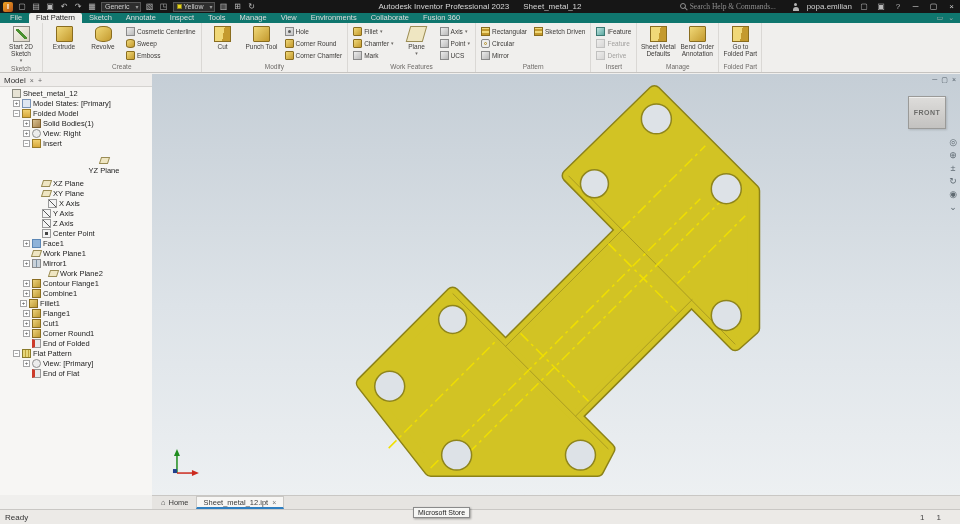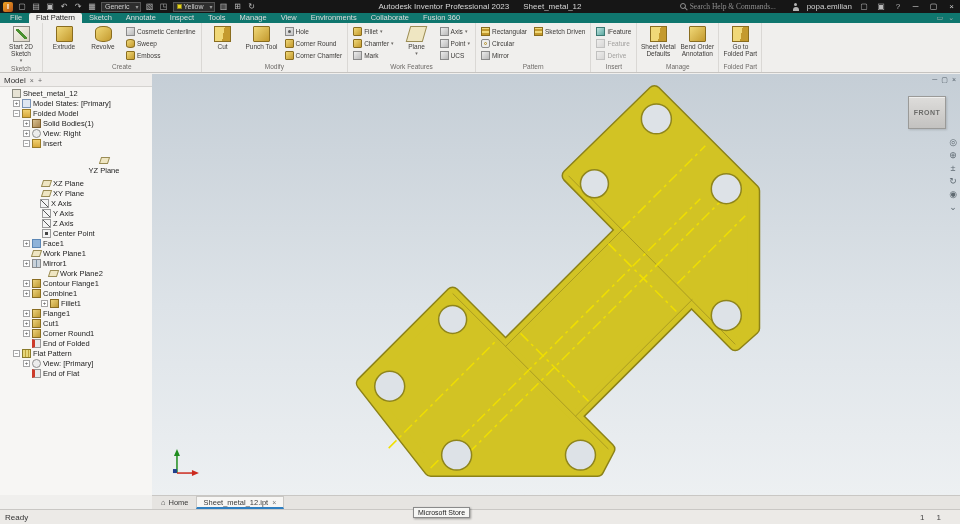--- a/index.html
+++ b/index.html
@@ -422,21 +422,21 @@
         <span class="tic ic-plane"></span>
         <span>XZ Plane</span>
       </div>
 
       <div class="trow" style="padding-left: 33px;">
         <span class="exp"></span>
         <span class="tic ic-plane"></span>
         <span>XY Plane</span>
       </div>
 
-      <div class="trow" style="padding-left: 31px;">
+      <div class="trow" style="padding-left: 39px;">
         <span class="exp"></span>
         <span class="tic ic-axis"></span>
         <span>X Axis</span>
       </div>
 
       <div class="trow" style="padding-left: 33px;">
         <span class="exp"></span>
         <span class="tic ic-axis"></span>
         <span>Y Axis</span>
       </div>
@@ -482,21 +482,21 @@
         <span class="tic ic-flange"></span>
         <span>Contour Flange1</span>
       </div>
 
       <div class="trow" style="padding-left: 23px;">
         <span class="exp">+</span>
         <span class="tic ic-combine"></span>
         <span>Combine1</span>
       </div>
 
-      <div class="trow" style="padding-left: 41px;">
+      <div class="trow" style="padding-left: 20px;">
         <span class="exp">+</span>
         <span class="tic ic-fillet"></span>
         <span>Fillet1</span>
       </div>
 
       <div class="trow" style="padding-left: 23px;">
         <span class="exp">+</span>
         <span class="tic ic-flange"></span>
         <span>Flange1</span>
       </div>

